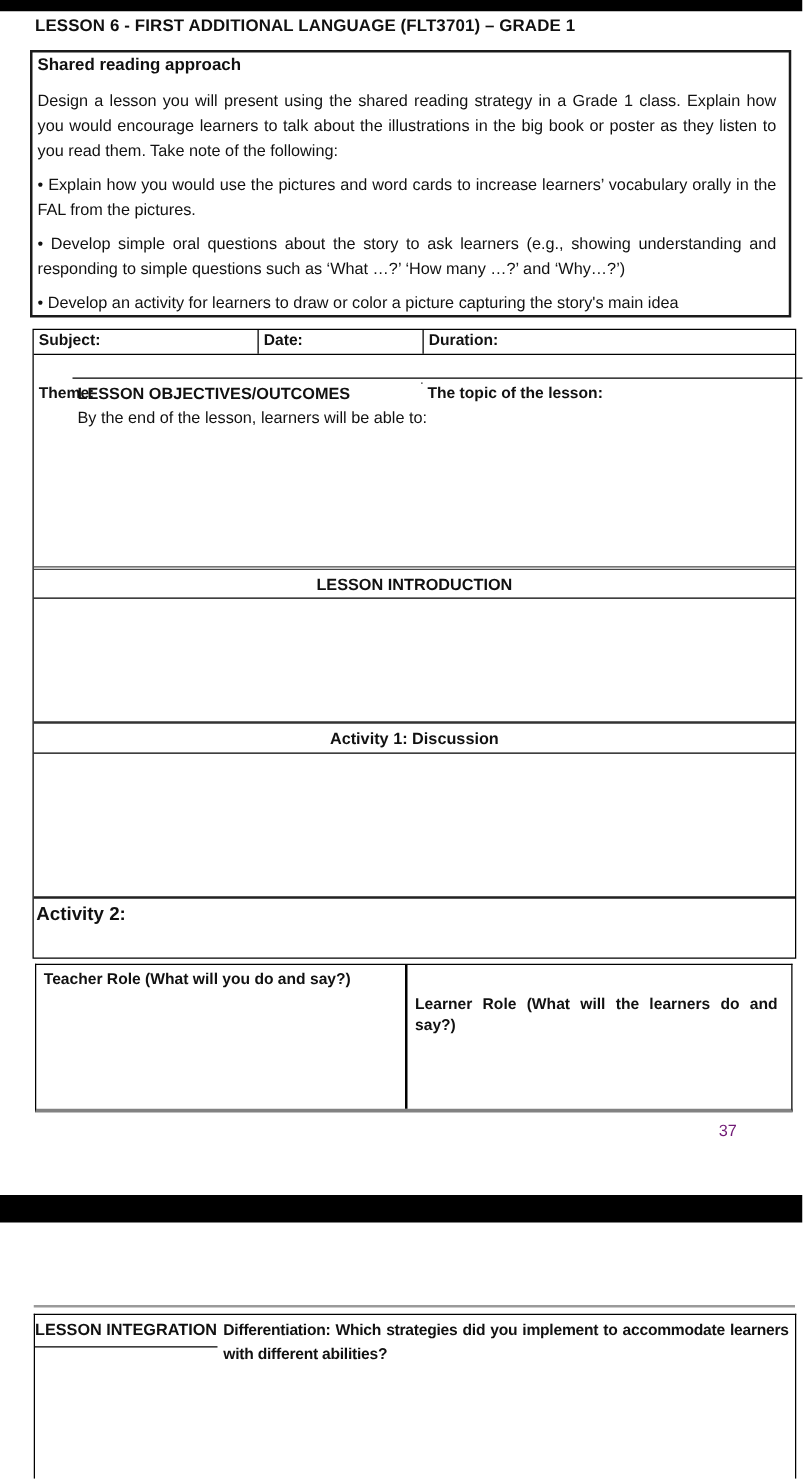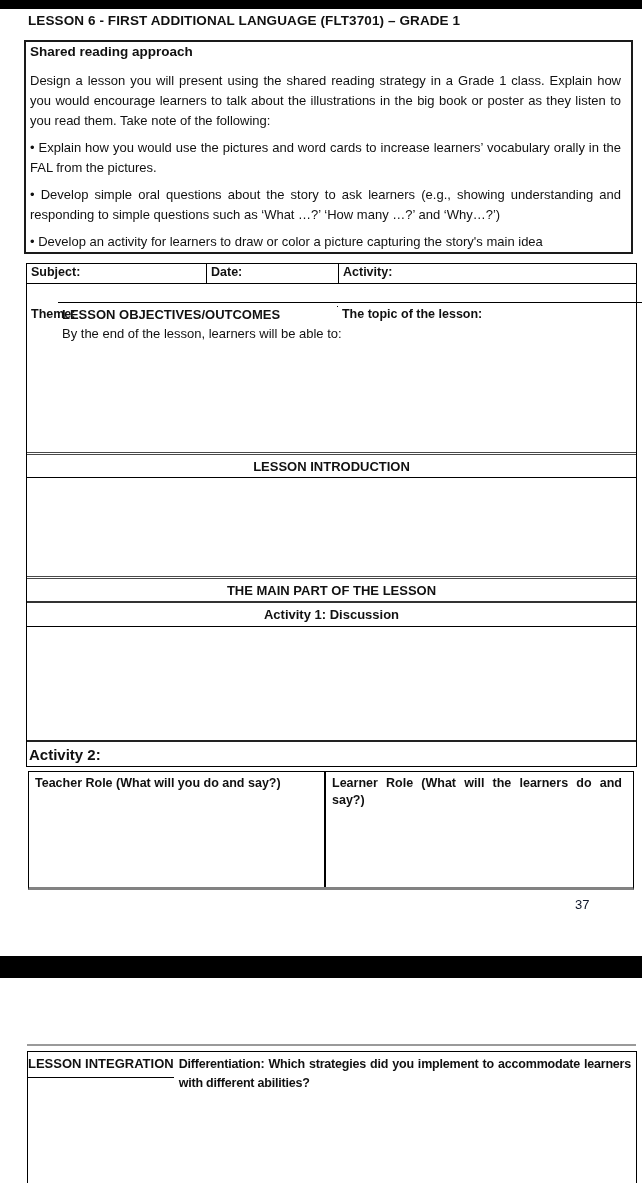--- a/index.html
+++ b/index.html
@@ -87,26 +87,26 @@
     left: 28px; top: 771px; width: 606px; height: 119px;
     border: 1.5px solid #000;
     border-bottom: 3px solid #828282;
     display: flex;
   }
   #roles-table .role-cell {
     padding: 3px 7px 0 6px;
     font-weight: bold; font-size: 12.5px; line-height: 17px;
   }
   .role-teacher { width: 297px; border-right: 2px solid #000; }
-  .role-learner { width: 303px; text-align: justify; }
+  .role-learner { width: 303px; text-align: justify; margin-top: 20px; }
 
   
   #page-number {
     left: 575px; top: 897px;
-    font-size: 13px; color: #0f172a;
+    font-size: 13px; color: #701a75;
   }
 
   
   #pre-table-line {
     left: 27px; top: 1044px; width: 609px; height: 2px;
     background: #9a9a9a;
   }
   #integration-table {
     left: 27px; top: 1051px; width: 610px; height: 132px;
     border: 1px solid #000; border-bottom: none;
@@ -141,42 +141,41 @@
 
 <div class="abs" id="plan-table">
   <div class="row row-fields">
     <div class="cell c-subject">
       <span>Subject:</span>
     </div>
     <div class="cell c-date">
       <span>Date:</span>
     </div>
     <div class="cell c-duration">
-      <span>Activity:</span>
+      <span>Duration:</span>
     </div>
   </div>
 
   <div class="row row-theme">
     <div class="cell c-theme">
       <span>Theme:</span>
     </div>
     <div class="cell c-topic">
       <span>The topic of the lesson:</span>
     </div>
   </div>
 
   <div class="row row-objectives">
     <div class="obj-h">LESSON OBJECTIVES/OUTCOMES</div>
     <div class="obj-s">By the end of the lesson, learners will be able to:</div>
   </div>
 
   <div class="row row-center row-intro-h">LESSON INTRODUCTION</div>
   <div class="row row-intro-empty"></div>
 
-  <div class="row row-center row-main-h">THE MAIN PART OF THE LESSON</div>
   <div class="row row-center row-act1-h">Activity 1: Discussion</div>
   <div class="row row-act1-empty"></div>
 
   <div class="row row-act2">Activity 2:</div>
 </div>
 
 <div class="abs" id="roles-table">
   <div class="role-cell role-teacher">
     <span>Teacher Role (What will you do and say?)</span>
   </div>

